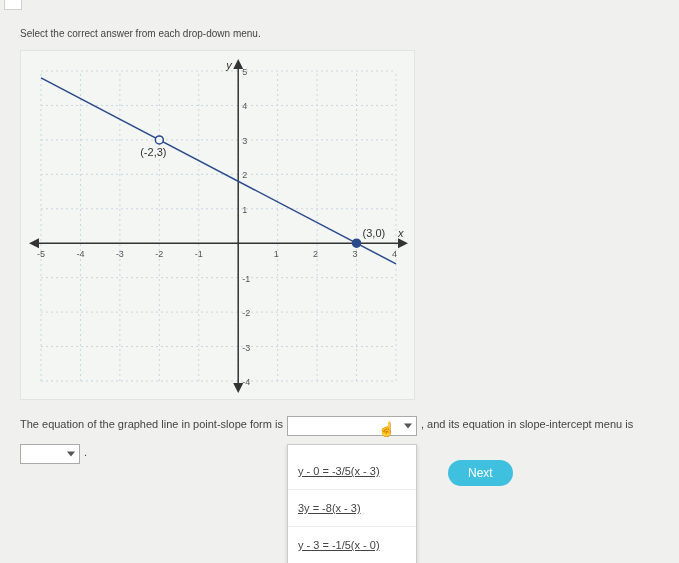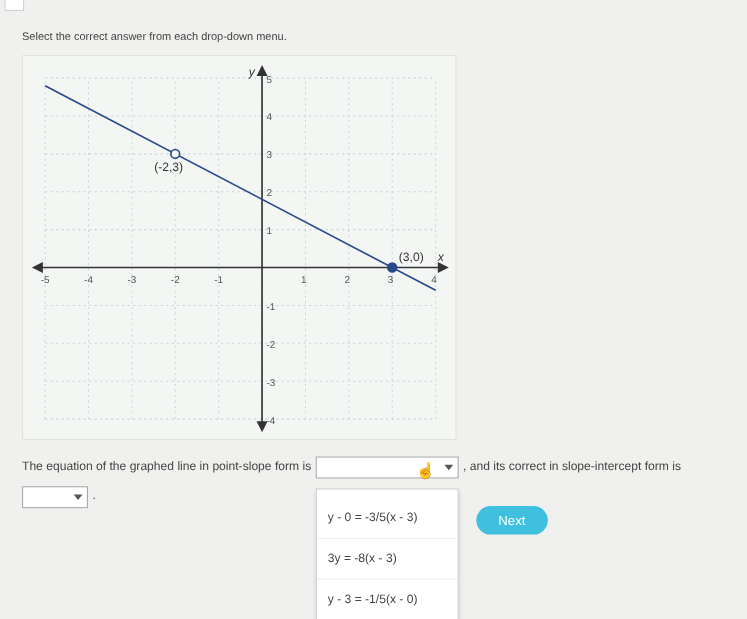--- a/index.html
+++ b/index.html
@@ -81,26 +81,27 @@
     background:#fff;
     border:1px solid #ccc;
     box-shadow: 0 2px 4px rgba(0,0,0,.15);
     z-index: 10;
   }
   .dd-list .opt {
     padding: 8px 10px;
     font-size: 11px;
     border-top: 1px solid #eee;
     cursor:pointer;
+    text-decoration:underline;
   }
   .dd-list .opt:first-child { border-top:none; padding-top:16px; }
   .next-btn {
     position:absolute;
     top: 460px;
-    left: 433px;
+    left: 448px;
     background:#3ec0de;
     color:#fff;
     border:none;
     border-radius: 14px;
     padding: 6px 20px;
     font-size: 12px;
     cursor:pointer;
   }
 </style>
 </head>
@@ -187,21 +188,21 @@
       <span class="cursor-icon">☝</span>
       <span class="caret"></span>
     </span>
     <div class="dd-list">
       <div class="opt">y - 0 = -3/5(x - 3)</div>
       <div class="opt">3y = -8(x - 3)</div>
       <div class="opt">y - 3 = -1/5(x - 0)</div>
     </div>
   </span>
 
-  <span>, and its correct in slope-intercept form is</span>
+  <span>, and its equation in slope-intercept menu is</span>
 
   <span class="dd dd2">
     <span class="dd-select">
       <span></span>
       <span class="caret"></span>
     </span>
   </span>
 
   <span>.</span>
 </div>

